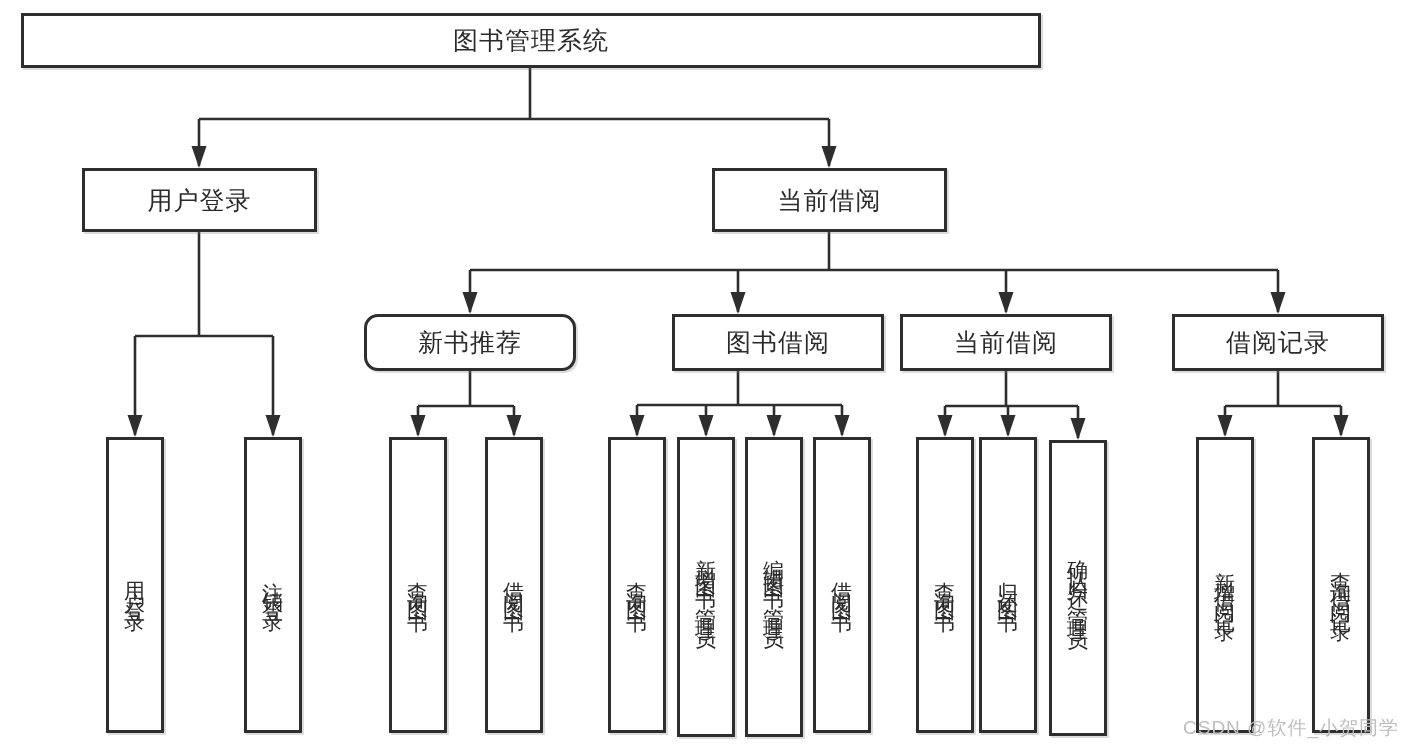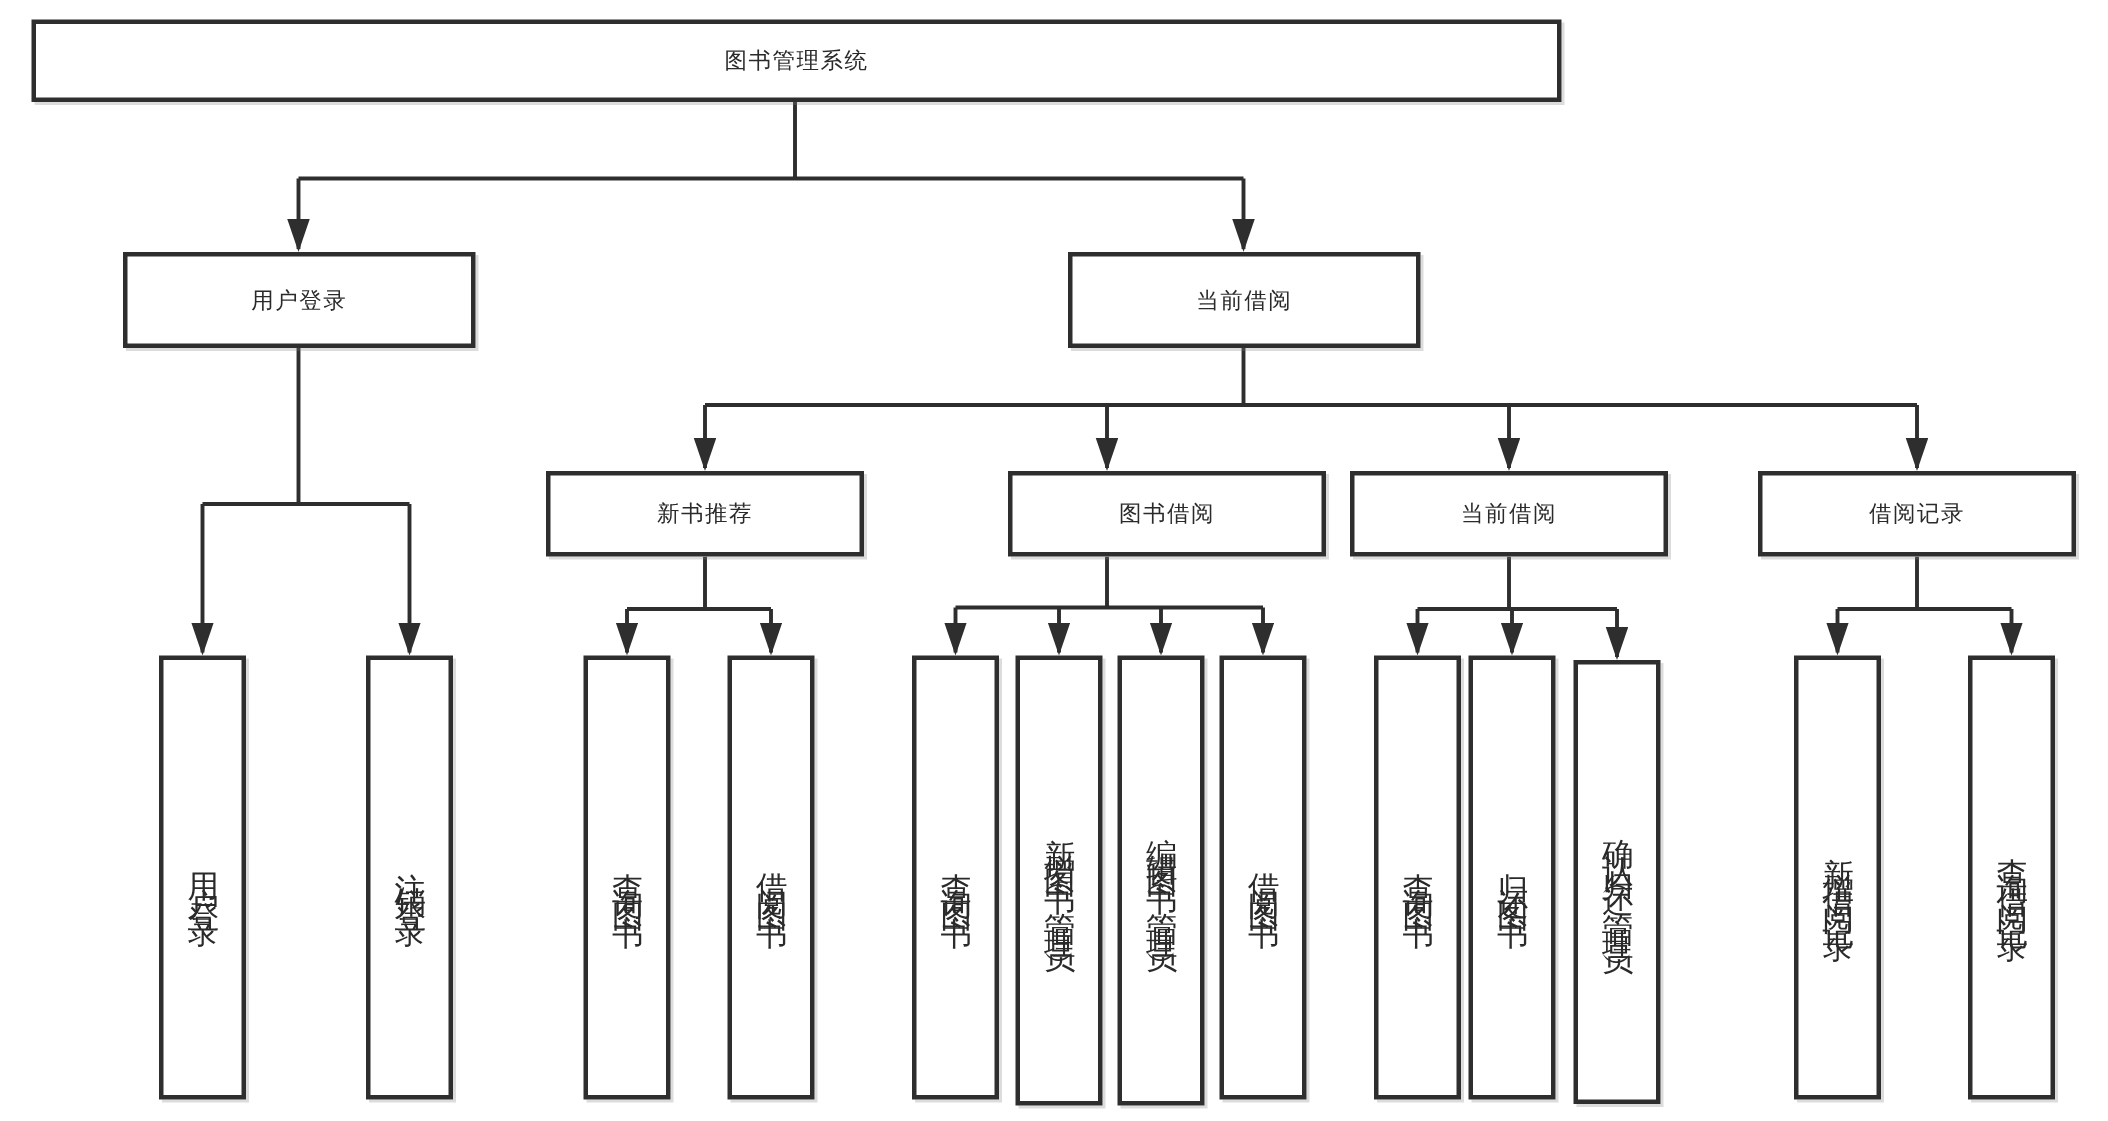--- a/index.html
+++ b/index.html
@@ -6,21 +6,21 @@
   .canvas{
     position:relative;width:1405px;height:747px;background:#ffffff;
     font-family:"Liberation Sans",sans-serif;color:#2a2a2a;overflow:hidden;
   }
   .connectors{position:absolute;left:0;top:0;z-index:1;}
   .node{
     position:absolute;box-sizing:border-box;background:#ffffff;
     border:3px solid #2e2e2e;display:flex;align-items:center;justify-content:center;
     box-shadow:2px 2px 0 rgba(130,130,130,0.28);z-index:2;
   }
-  .h-label{font-size:15px;letter-spacing:1px;white-space:nowrap;}
+  .h-label{font-size:25px;letter-spacing:1px;white-space:nowrap;}
   .v-label{
     writing-mode:vertical-rl;text-orientation:mixed;
     font-size:21px;line-height:1;letter-spacing:10px;white-space:nowrap;
   }
   .watermark{
     position:absolute;left:1183px;top:715px;z-index:5;
     font-size:19px;color:#bdbdbd;letter-spacing:1px;white-space:nowrap;
   }
 </style>
 </head>
@@ -87,21 +87,21 @@
     <span class="h-label">图书管理系统</span>
   </div>
 
   <div class="node" style="left:82px;top:168px;width:235px;height:64px;">
     <span class="h-label">用户登录</span>
   </div>
   <div class="node" style="left:712px;top:168px;width:235px;height:64px;">
     <span class="h-label">当前借阅</span>
   </div>
 
-  <div class="node" style="left:364px;top:314px;width:212px;height:57px;">
+  <div class="node" style="left:364px;top:314px;width:212px;height:57px;border-radius:14px;">
     <span class="h-label">新书推荐</span>
   </div>
   <div class="node" style="left:632px;top:314px;width:212px;height:57px;margin-left:40px;">
     <span class="h-label">图书借阅</span>
   </div>
   <div class="node" style="left:1172px;top:314px;width:212px;height:57px;">
     <span class="h-label">借阅记录</span>
   </div>
   <div class="node" style="left:900px;top:314px;width:212px;height:57px;">
     <span class="h-label">当前借阅</span>
@@ -144,14 +144,15 @@
     <span class="v-label">确认归还（管理员）</span>
   </div>
 
   <div class="node" style="left:1196px;top:437px;width:58px;height:296px;">
     <span class="v-label">新增借阅记录</span>
   </div>
   <div class="node" style="left:1312px;top:437px;width:58px;height:296px;">
     <span class="v-label">查询借阅记录</span>
   </div>
 
+  <div class="watermark">CSDN @软件_小贺同学</div>
 
 </div>
 
 </body></html>

